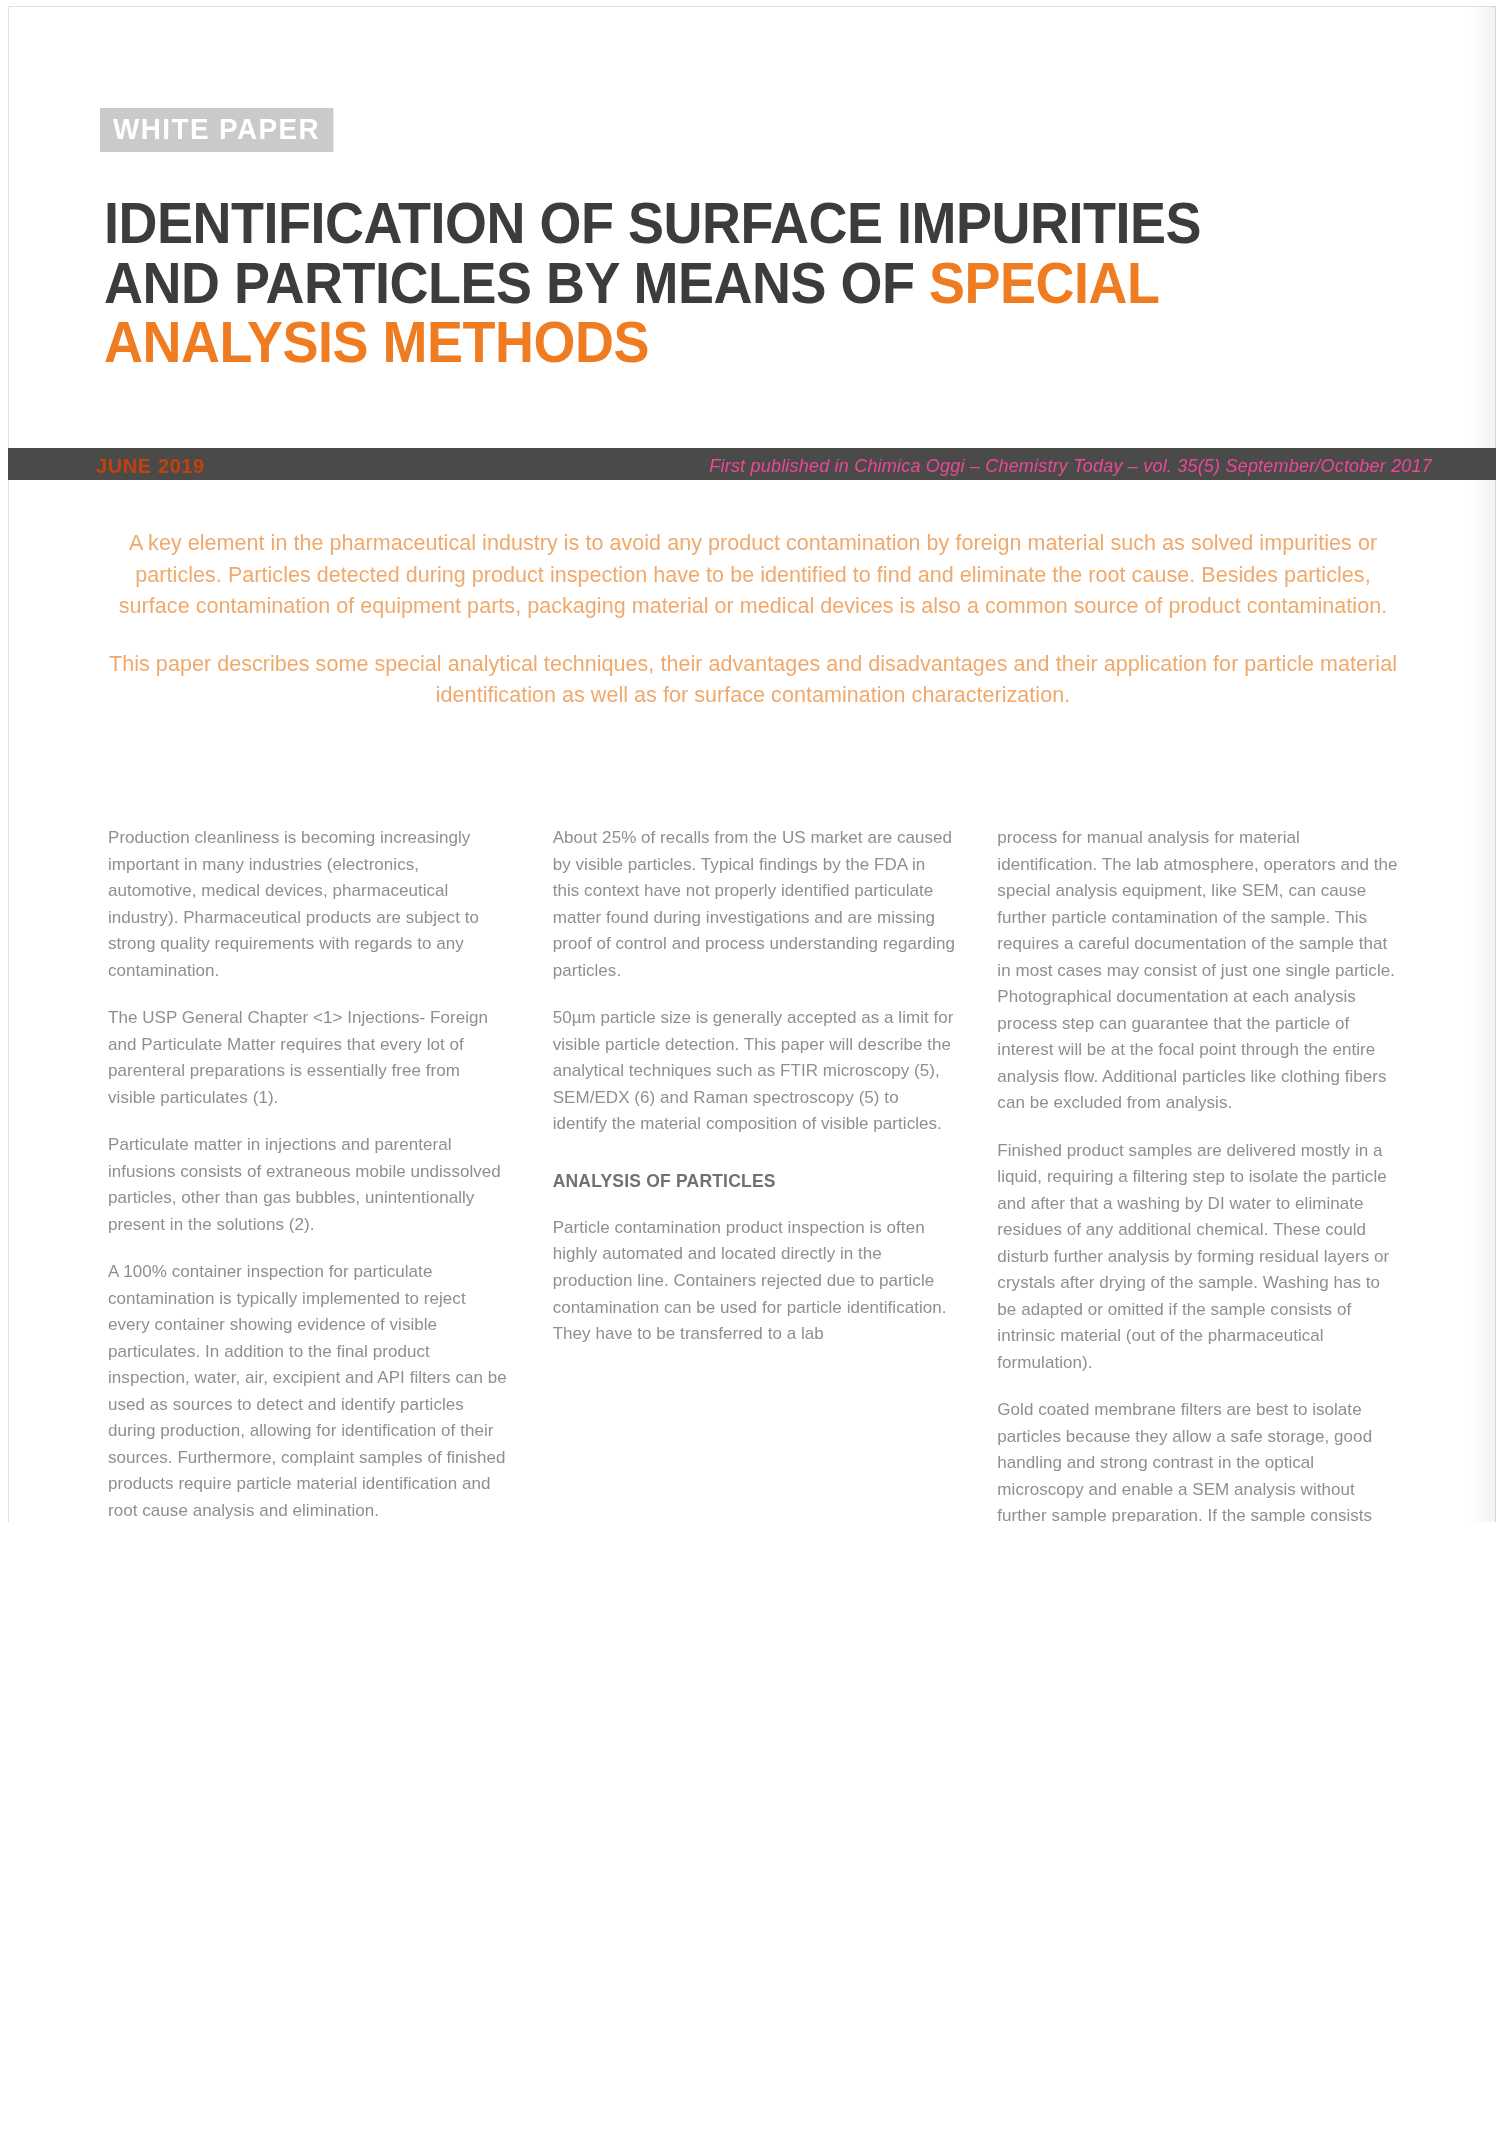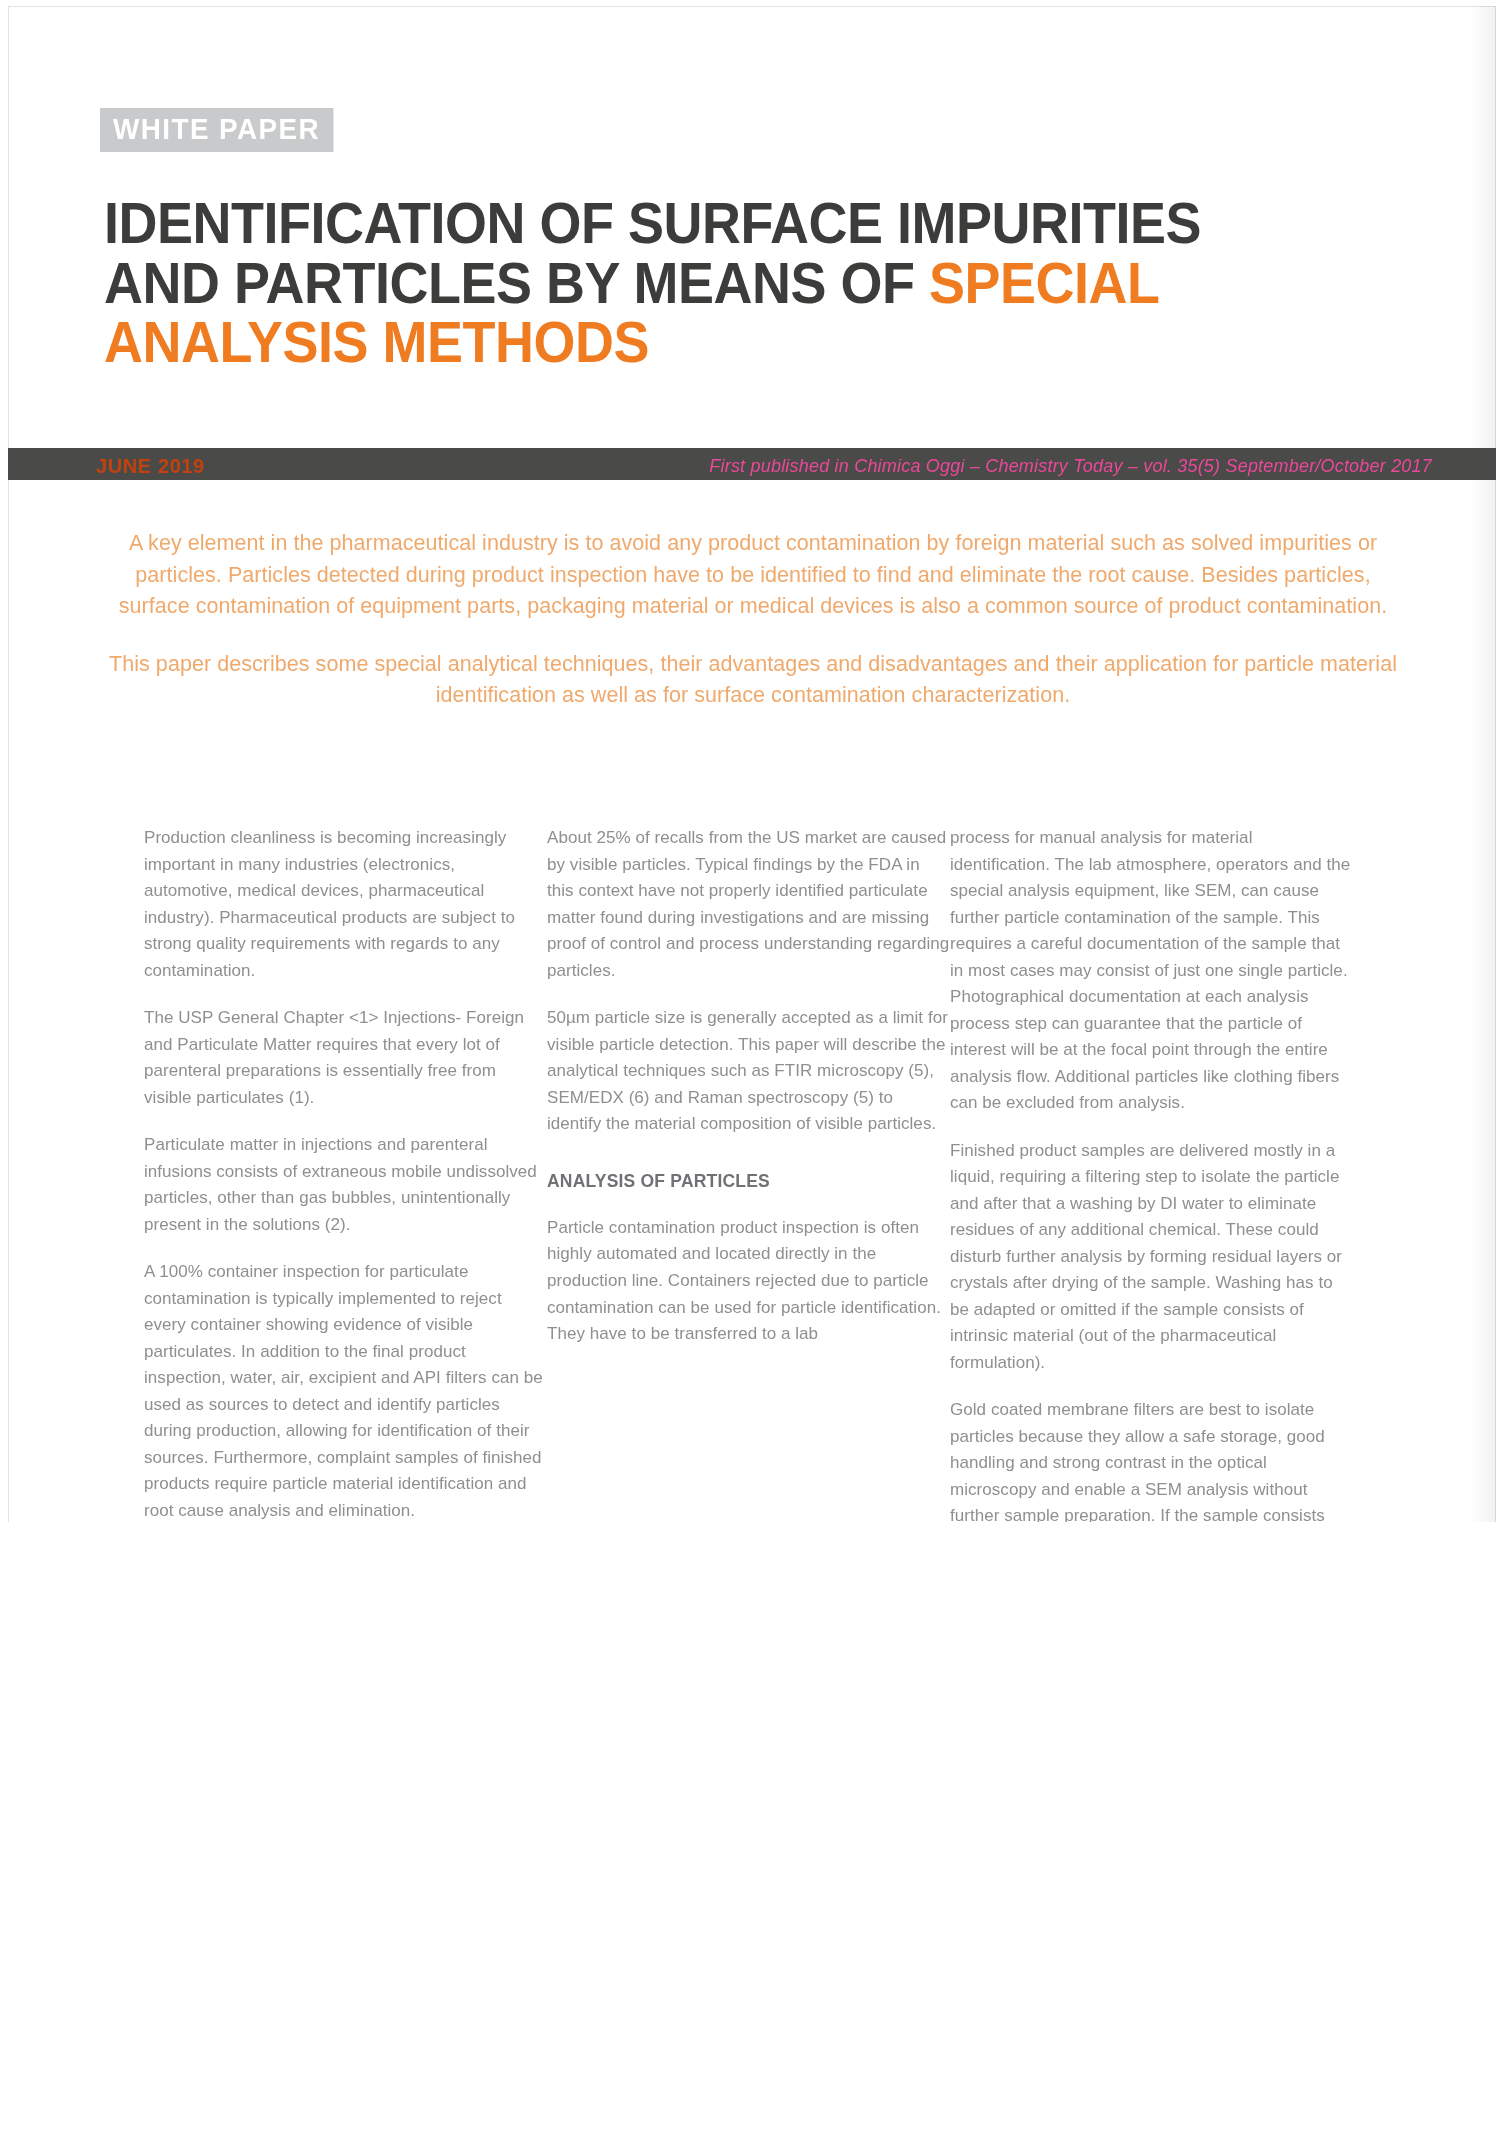--- a/index.html
+++ b/index.html
@@ -129,21 +129,21 @@
   .intro p { margin: 0 0 26px 0; }
   .intro p:last-child { margin-bottom: 0; margin-top: 15px; }
 
   
   .columns {
     position: absolute;
     left: 108px;
     top: 825px;
     width: 1292px;
     display: flex;
-    margin-left: 36px;
+    gap: 42px;
   }
   .col {
     width: 403px;
     color: #8d8f91;
     font-size: 17px;
     line-height: 1.56;
     letter-spacing: 0.05px;
   }
   .col p { margin: 0 0 21px 0; }
   .col p:last-child { margin-bottom: 0; }

